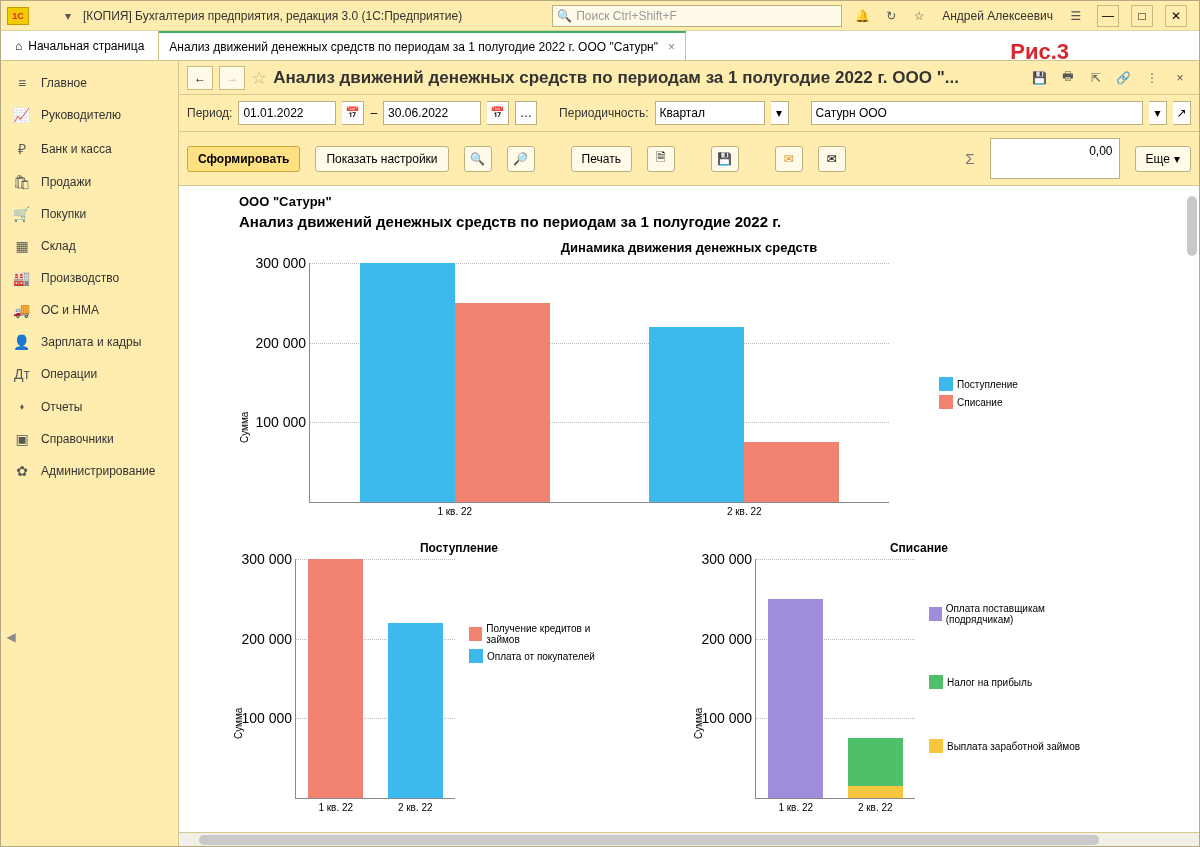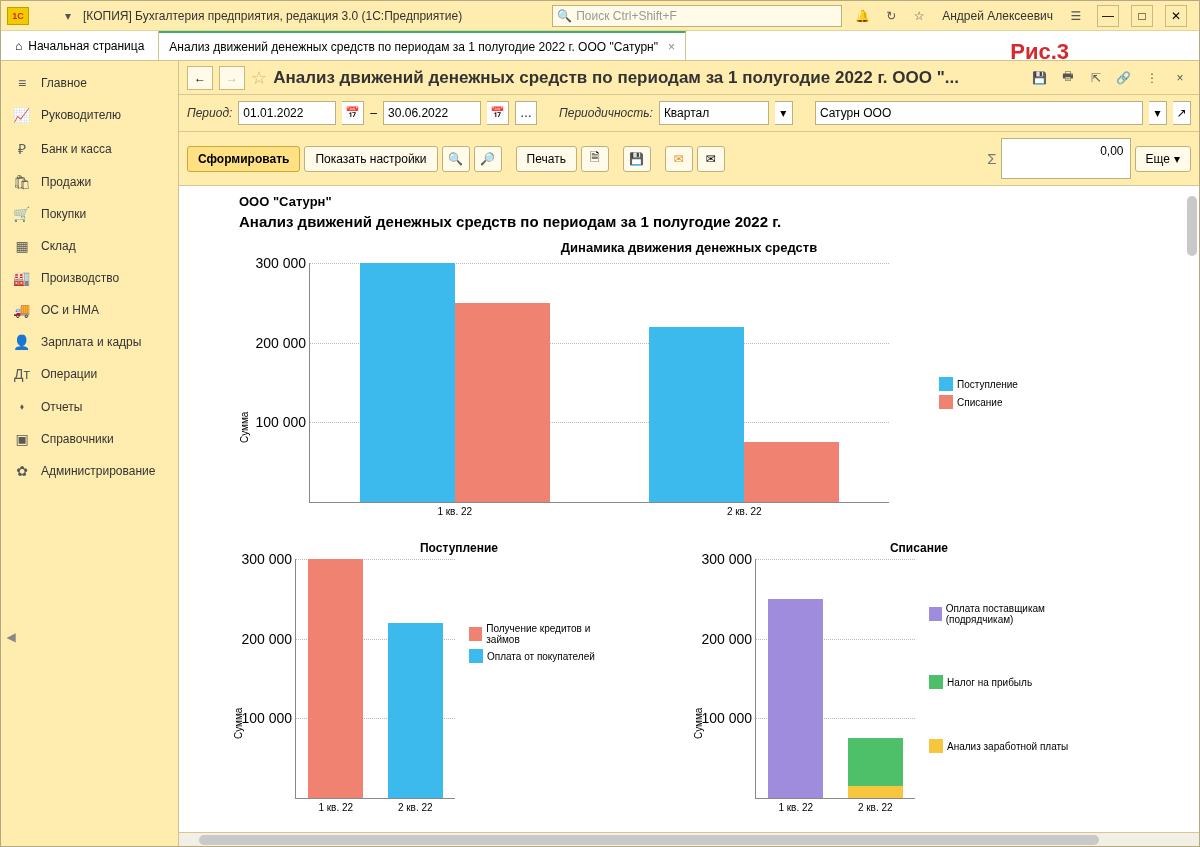--- a/index.html
+++ b/index.html
@@ -50,28 +50,28 @@
   .content { flex:1; display:flex; flex-direction:column; background:#ffedaf; position:relative;}
   
   .docheader { height:34px; display:flex; align-items:center; padding:0 8px; gap:6px; border-bottom:1px solid #d6c98f;}
   .navar { width:26px; height:24px; border:1px solid #c9b97c; background:#fffbe8; display:flex;align-items:center;justify-content:center; cursor:pointer;}
   .docstar { color:#c9b97c; font-size:18px;}
   .doctitle { font-size:17px; font-weight:bold; color:#333; white-space:nowrap; overflow:hidden; text-overflow:ellipsis; flex:1;}
   .hicons { display:flex; gap:6px;}
   .hic { width:22px;height:22px;display:flex;align-items:center;justify-content:center;color:#555;cursor:pointer;}
   
   .params { padding:6px 8px; border-bottom:1px solid #d6c98f; display:flex; align-items:center; gap:6px;}
-  .plabel { color:#333;font-style:italic;}
+  .plabel { color:#333;}
   .pinput { height:24px; border:1px solid #bbb17f; background:#fff; padding:0 4px; display:flex;align-items:center;}
   .pdate { width:98px;}
   .picon { width:22px; height:24px; border:1px solid #bbb17f; border-left:none; display:flex;align-items:center;justify-content:center; background:#fff; cursor:pointer;}
   .pselect { width:110px;}
   .pdd { width:18px; border:1px solid #bbb17f; border-left:none; height:24px; background:#fff; display:flex;align-items:center;justify-content:center;cursor:pointer;}
   
-  .toolbar { padding:6px 8px; display:flex; align-items:center; gap:4px; border-bottom:1px solid #d6c98f;}
+  .toolbar { padding:6px 8px; display:flex; align-items:center; gap:15px; border-bottom:1px solid #d6c98f;}
   .btn { height:26px; border:1px solid #bbb17f; background:#fffbe8; padding:0 10px; display:flex;align-items:center; cursor:pointer; border-radius:3px;}
   .btn-primary { background:#ffe082; border-color:#caa93a; font-weight:bold;}
   .ibtn { width:28px; justify-content:center; padding:0;}
   .sum-field { width:130px; height:41px; border:1px solid #bbb17f; background:#fff; text-align:right; padding:0 6px; line-height:24px;}
   
   .reportwrap { flex:1; background:#fff; margin:0 0 0 0; overflow:hidden; position:relative;}
   .report { padding:8px 60px 8px 60px; height:100%; overflow:auto;}
   .rorg { font-weight:bold; font-size:13px;}
   .rtitle { font-weight:bold; font-size:15px; margin:4px 0 10px;}
   .charttitle { text-align:center; font-weight:bold; font-size:13px; margin-bottom:8px;}
@@ -356,21 +356,21 @@
                 <div class="legrow">
                     <div class="swatch c-purple"></div>
                     <span>Оплата поставщикам (подрядчикам)</span>
                   </div>
                 <div class="legrow" style="margin-top:50px;">
                     <div class="swatch c-green"></div>
                     <span>Налог на прибыль</span>
                   </div>
                 <div class="legrow" style="margin-top:50px;">
                     <div class="swatch c-yellow"></div>
-                    <span>Анализ заработной платы</span>
+                    <span>Выплата заработной займов</span>
                   </div>
               </div>
             </div>
           </div>
         </div>
       </div>
     </div>
     <div class="hsbar-outer">
       <div class="hsbar"></div>
     </div>

